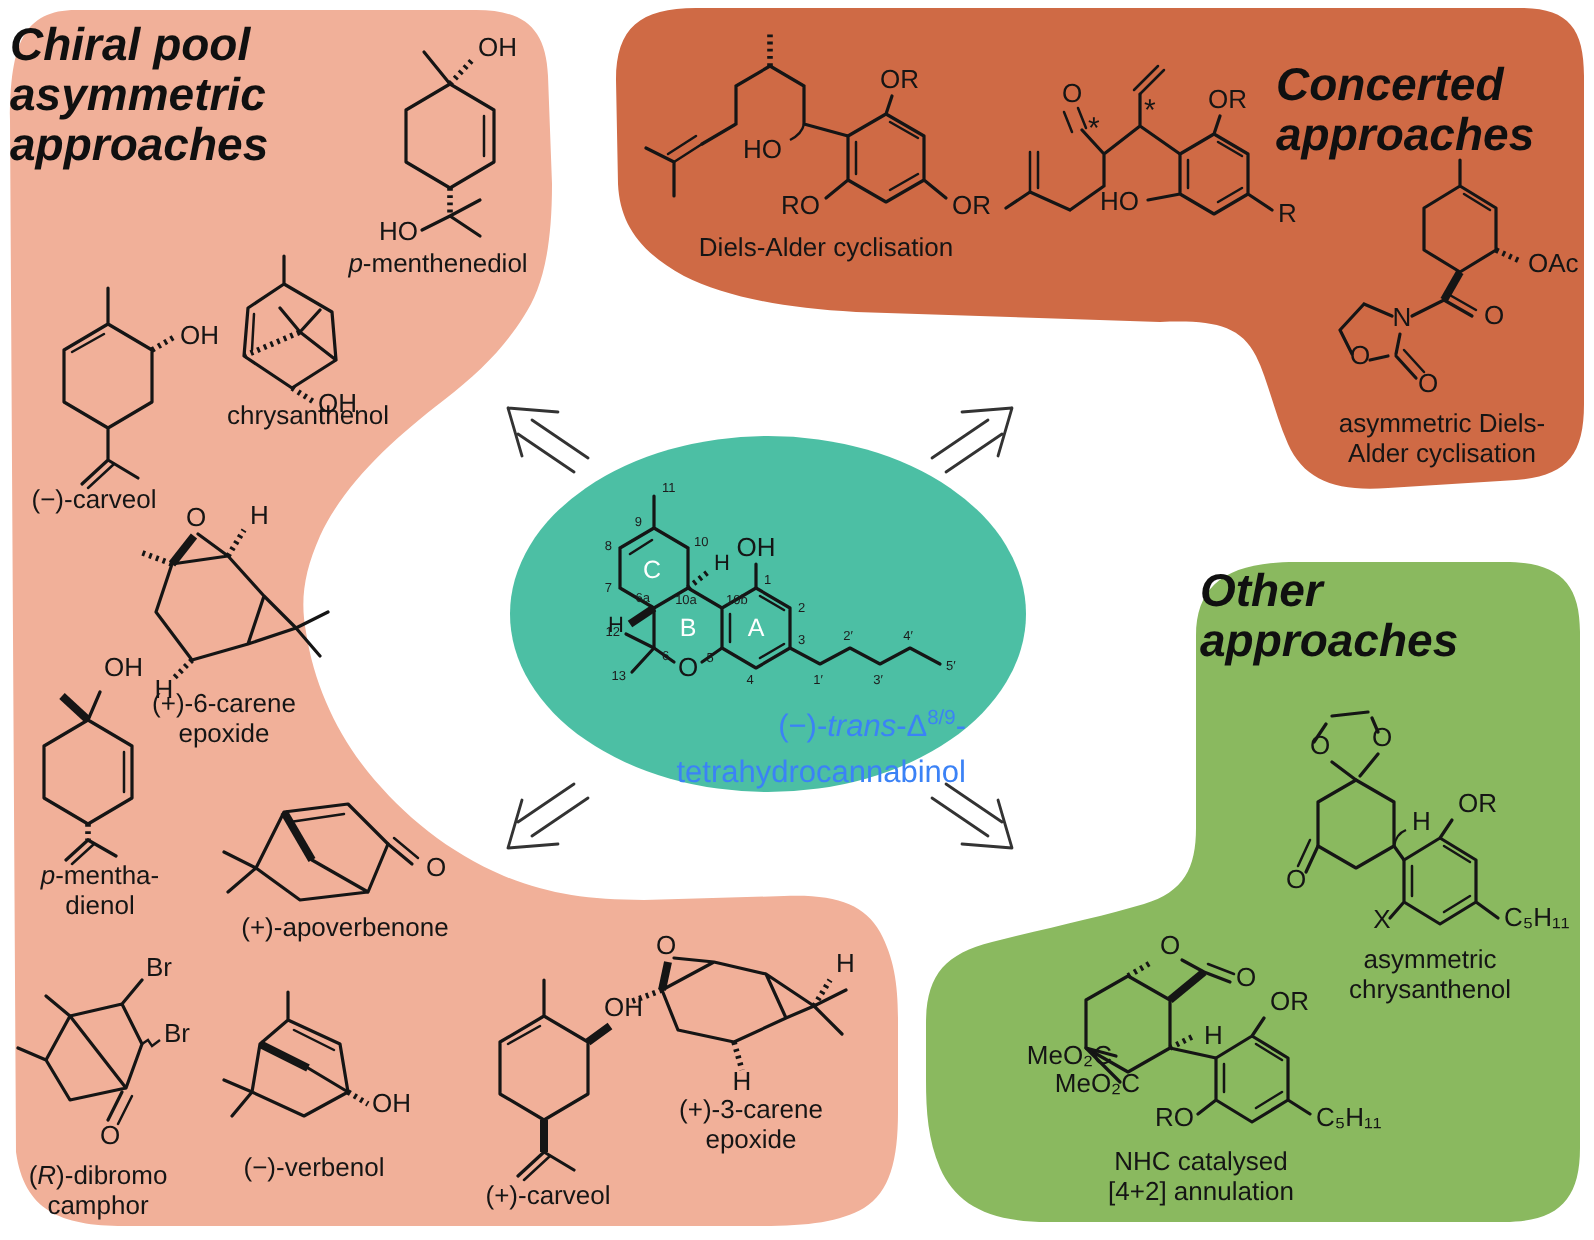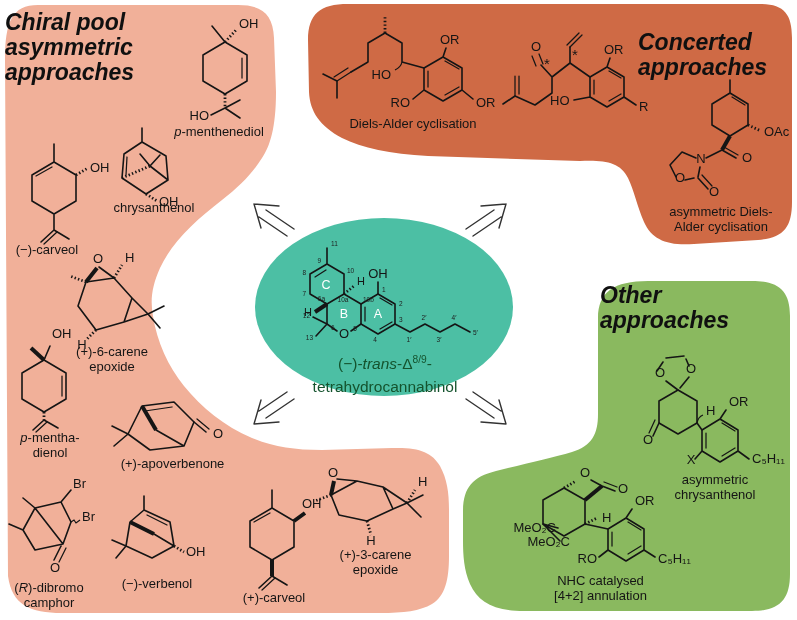--- a/index.html
+++ b/index.html
@@ -14,21 +14,21 @@
   .sq{stroke:#151515;stroke-width:1.2;fill:none}
   .at{font-size:13px;fill:#151515}
   .star{font-size:15px;fill:#151515}
   .ringlab{font-size:12.5px;fill:#ffffff}
   .loc{font-size:6.5px;fill:#1d1d1d}
   .hsm{font-size:11px;fill:#151515}
   .arr{stroke:#333;stroke-width:1.4;fill:none;stroke-linecap:round}
   .lbl{position:absolute;text-align:center;font-size:13px;line-height:1.12;color:#151515}
   .title{position:absolute;font-weight:bold;font-style:italic;
          font-size:23px;line-height:1.08;color:#101010}
-  .cap{position:absolute;text-align:center;font-size:15.5px;line-height:1.5;color:#14532d}
+  .cap{position:absolute;text-align:right;font-size:15.5px;line-height:1.5;color:#3b82f6}
   sup{font-size:66%;vertical-align:super;line-height:0}
 </style>
 </head>
 <body>
 
 <div class="canvas">
 
   <svg class="bg" width="797" height="620">
     <path d="M38,5 L238,5 C262,5 273,14 274,38 L276,92 C276,128 270,146 262,158 C252,174 240,186 222,200
          C196,220 172,242 160,268 C152,286 150,300 153,316 C157,342 168,366 184,386 C202,408 224,426 252,438

